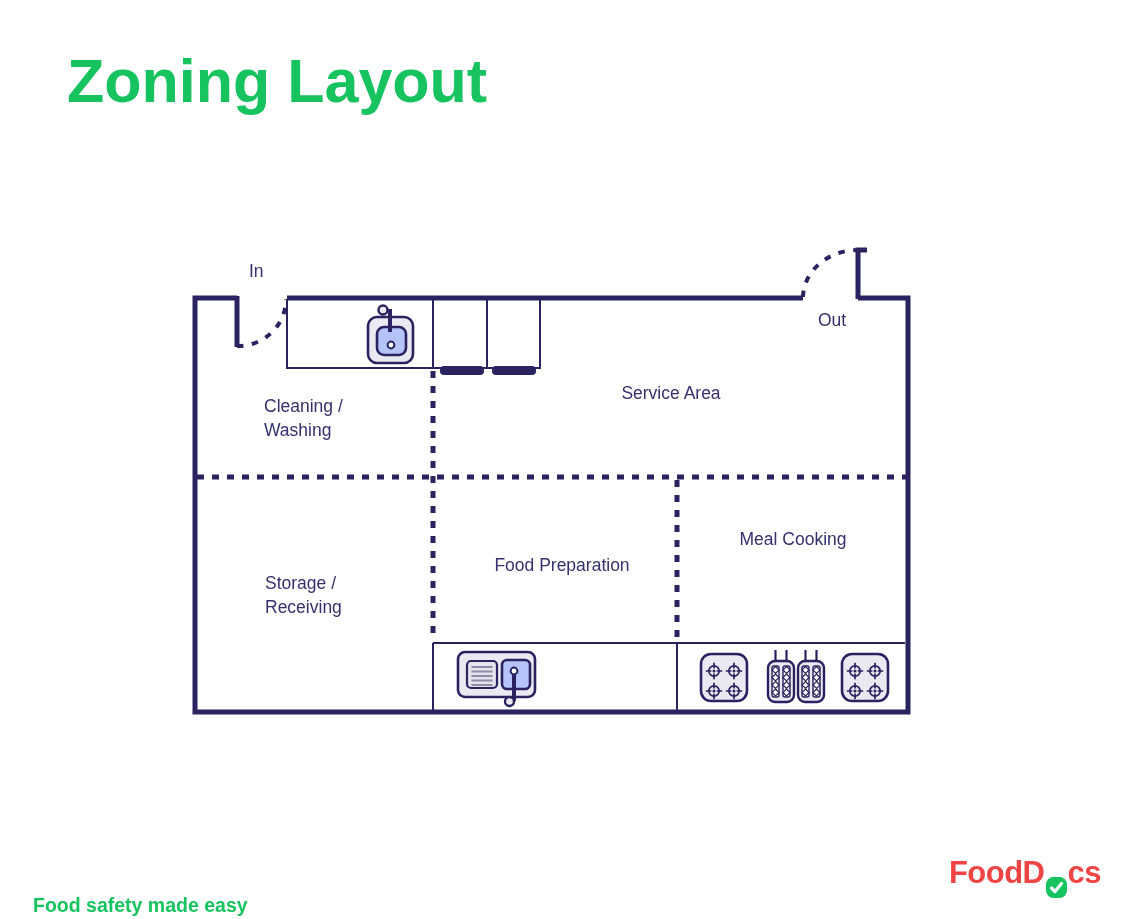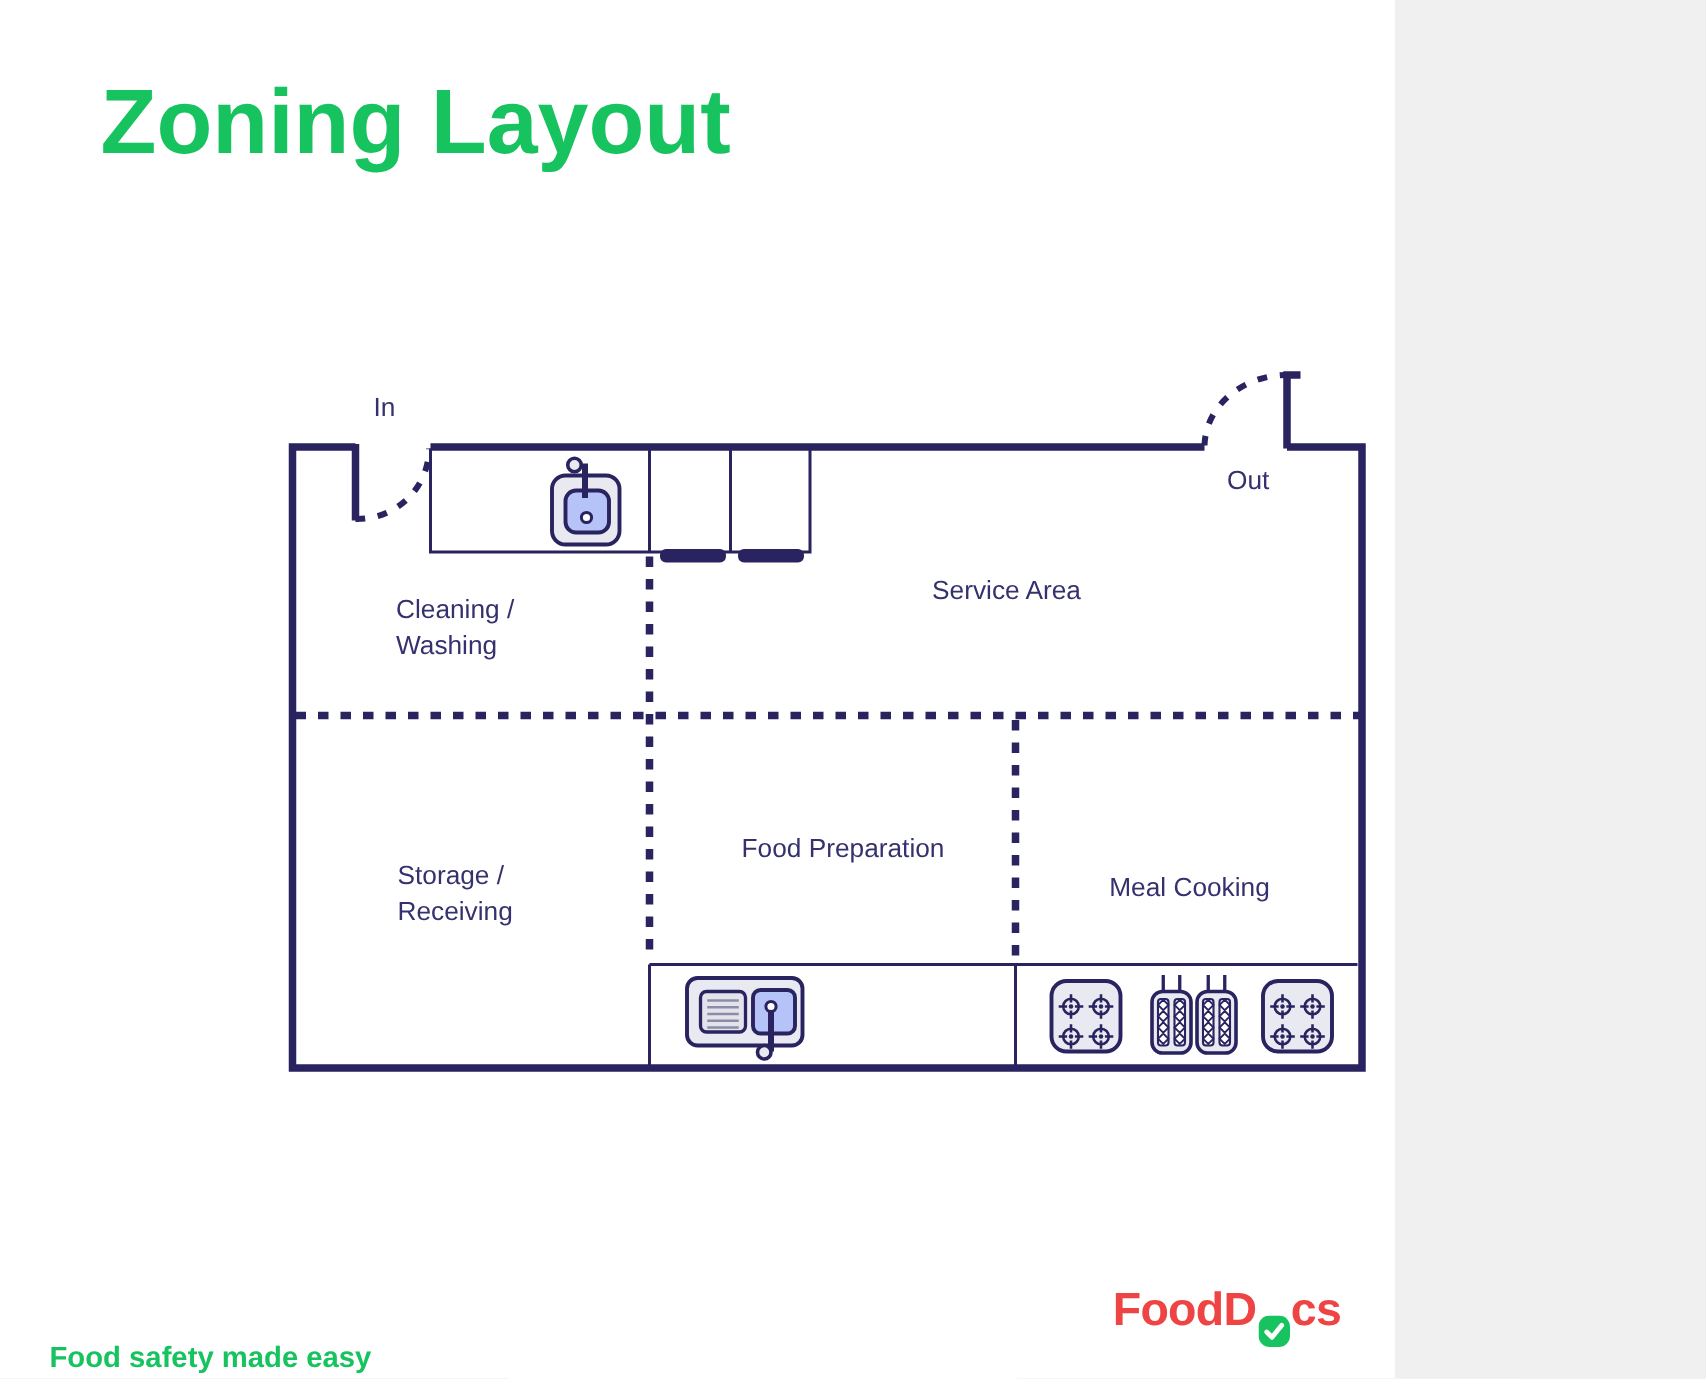--- a/index.html
+++ b/index.html
@@ -1,18 +1,18 @@
 <!DOCTYPE html>
 <html><head>
 <meta charset="utf-8">
 <style>
   html,body{margin:0;padding:0;background:#f0f0f0;}
   .page{
     position:relative;
-    width:930px;height:919px;
+    width:1137px;height:919px;
     background:#ffffff;
     font-family:"Liberation Sans", sans-serif;
     overflow:hidden;
   }
   .page-title{
     position:absolute;left:67px;top:48px;
     font-size:61px;line-height:1.1;font-weight:600;letter-spacing:0px;
     color:#16c35f;
   }
   .plan-label{
@@ -135,21 +135,21 @@
 
   <div class="plan-label" style="left:249px;top:259px;">In</div>
   <div class="plan-label" style="left:818px;top:308px;">Out</div>
 
   <div class="plan-label" style="left:264px;top:394px;">Cleaning /
 Washing</div>
   <div class="plan-label centered" style="left:671px;top:381px;">Service Area</div>
   <div class="plan-label" style="left:265px;top:571px;">Storage /
 Receiving</div>
   <div class="plan-label centered" style="left:562px;top:553px;">Food Preparation</div>
-  <div class="plan-label centered" style="left:793px;top:579px;">Meal Cooking</div>
+  <div class="plan-label centered" style="left:793px;top:527px;">Meal Cooking</div>
 
   <div class="footer-tagline">Food safety made easy</div>
 
   <div class="logo">
     <span>FoodD</span>
       <span class="logo-o"><svg width="21" height="21" viewBox="0 0 21 21" style="position:static">
           <rect x="0" y="0" width="21" height="21" rx="7.5" fill="#16c35f"></rect>
           <path d="M5.5,11 L9,14.5 L15.5,6.5" stroke="#ffffff" stroke-width="3.2" fill="none" stroke-linecap="round" stroke-linejoin="round"></path>
         </svg></span>
       <span>cs</span>

